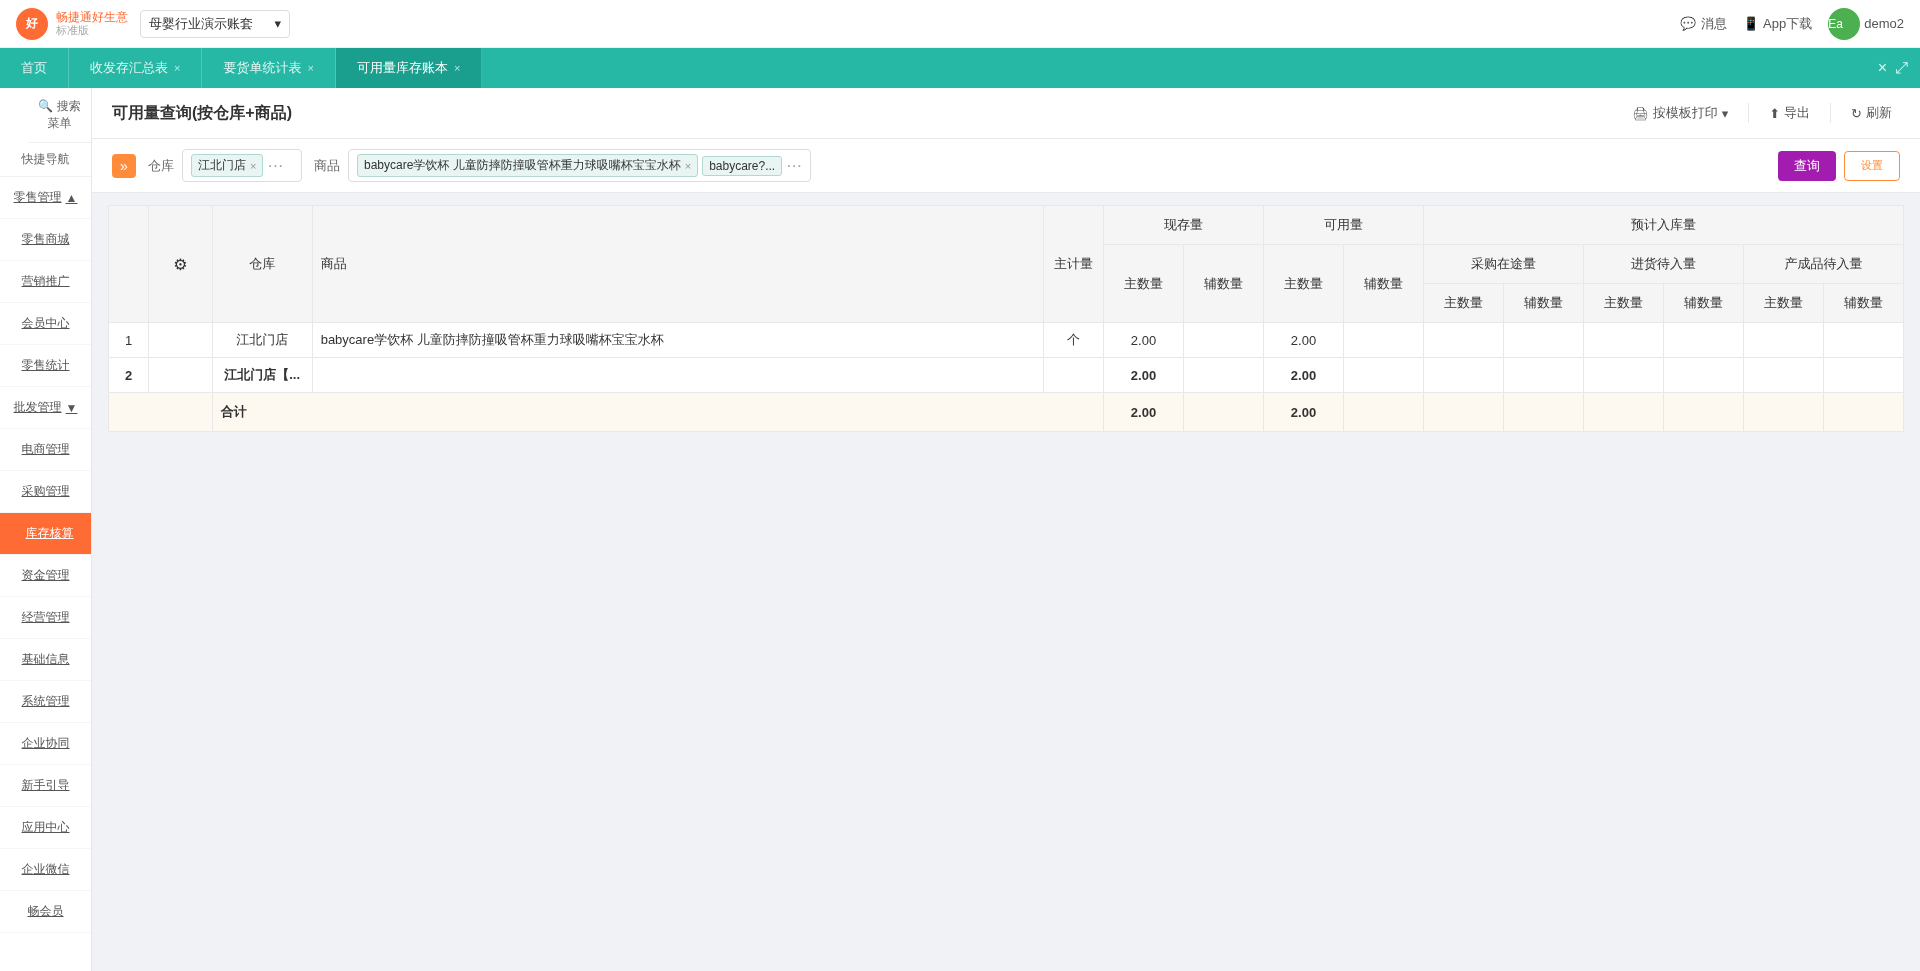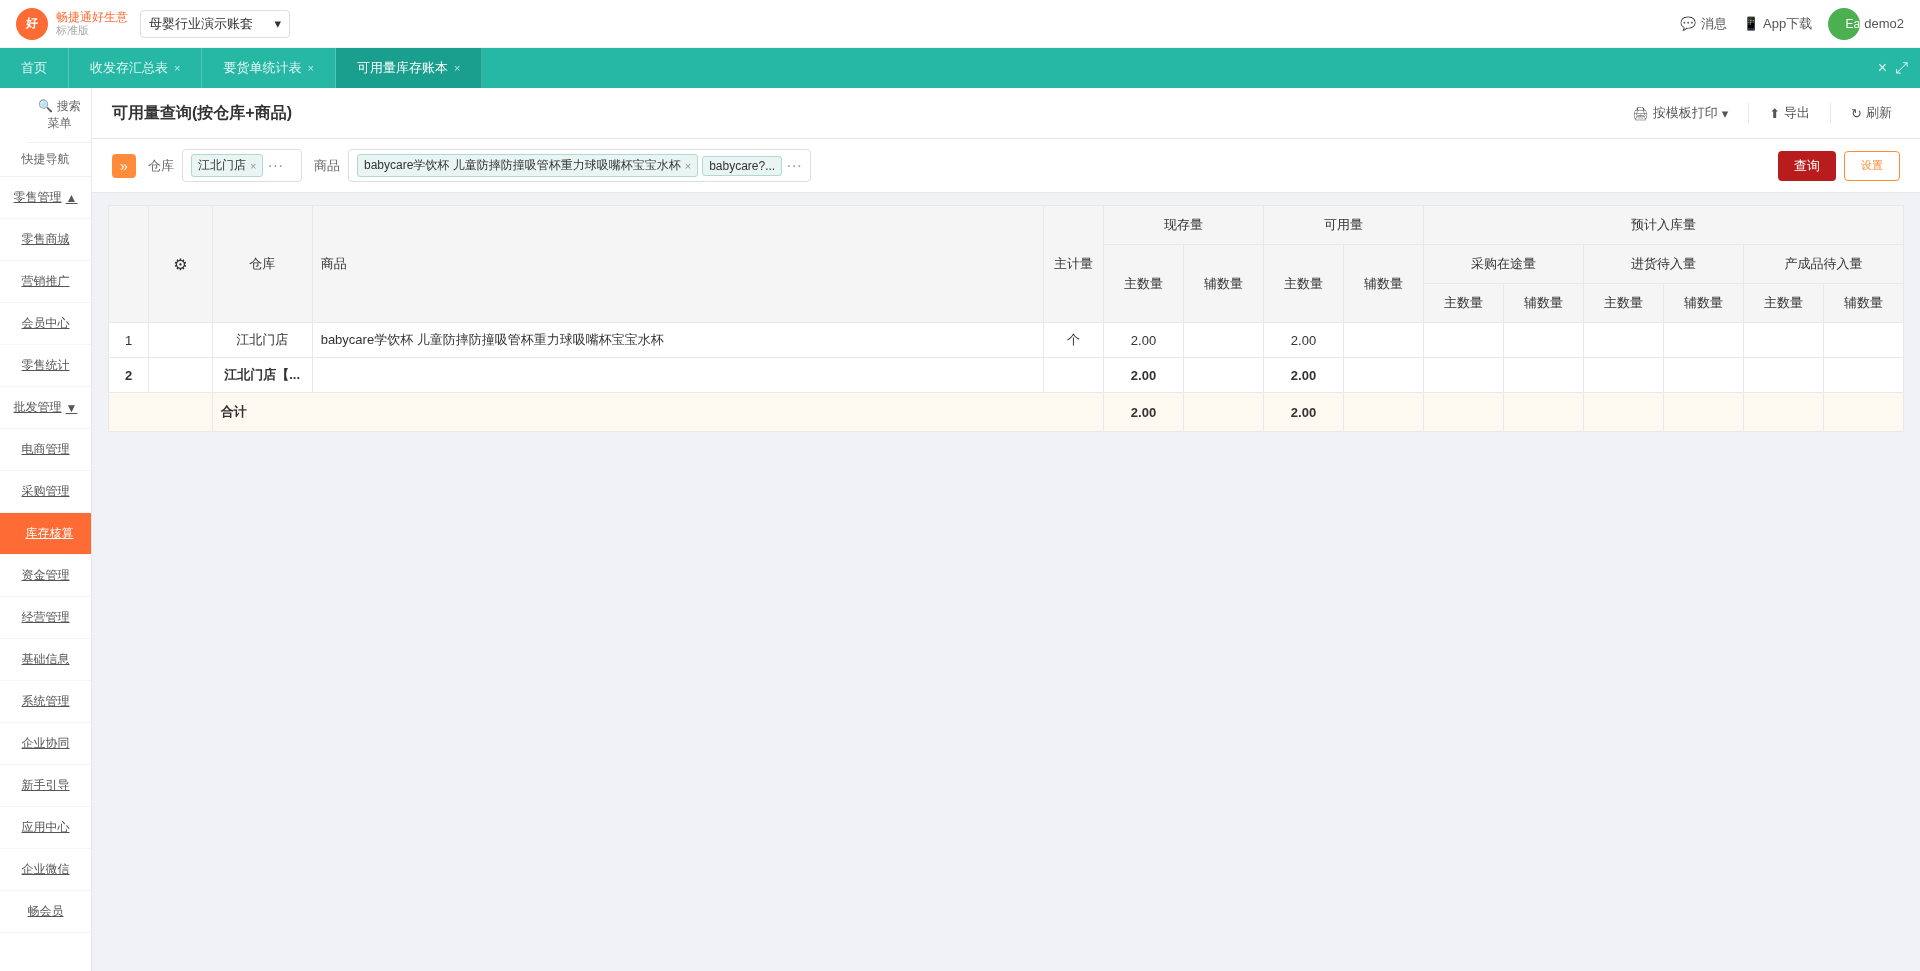--- a/index.html
+++ b/index.html
@@ -16,21 +16,21 @@
       border-bottom: 1px solid #eee;
       flex-shrink: 0;
     }
     .top-bar-left { display: flex; align-items: center; gap: 12px; }
     .logo-area { display: flex; align-items: center; gap: 8px; }
     .logo-icon { width: 32px; height: 32px; background: #ff6b35; border-radius: 50%; display: flex; align-items: center; justify-content: center; color: #fff; font-size: 12px; font-weight: bold; }
     .logo-text { font-size: 12px; color: #ff6b35; line-height: 1.2; font-family: Liberation Serif, serif; }
     .industry-selector { display: flex; align-items: center; gap: 4px; border: 1px solid #ddd; border-radius: 4px; padding: 4px 8px; cursor: pointer; font-size: 13px; color: #333; background: #fff; min-width: 150px; justify-content: space-between; }
     .top-bar-right { display: flex; align-items: center; gap: 16px; }
     .top-nav-item { display: flex; align-items: center; gap: 4px; font-size: 13px; color: #555; cursor: pointer; }
-    .user-avatar { width: 32px; height: 32px; border-radius: 50%; background: #4CAF50; display: flex; align-items: center; justify-content: flex-end; color: #fff; font-size: 12px; overflow: hidden; }
+    .user-avatar { width: 32px; height: 32px; border-radius: 50%; background: #4CAF50; display: flex; align-items: center; justify-content: flex-start; color: #fff; font-size: 12px; overflow: hidden; }
 
     
     .tab-bar {
       height: 40px;
       background: #26b8a5;
       display: flex;
       align-items: stretch;
       padding: 0;
       flex-shrink: 0;
     }
@@ -177,21 +177,21 @@
       font-size: 12px;
       color: #333;
       display: flex;
       align-items: center;
       gap: 4px;
     }
     .filter-tag-close { color: #999; cursor: pointer; font-size: 11px; }
     .filter-more { color: #999; cursor: pointer; font-size: 16px; }
     .filter-actions { margin-left: auto; display: flex; gap: 8px; }
     .btn-query {
-      background: #b91c1c;
+      background: #a21caf;
       color: #fff;
       border: none;
       border-radius: 4px;
       padding: 6px 16px;
       cursor: pointer;
       font-size: 13px;
     }
     .btn-setting {
       background: #fff;
       color: #ff8c3a;

